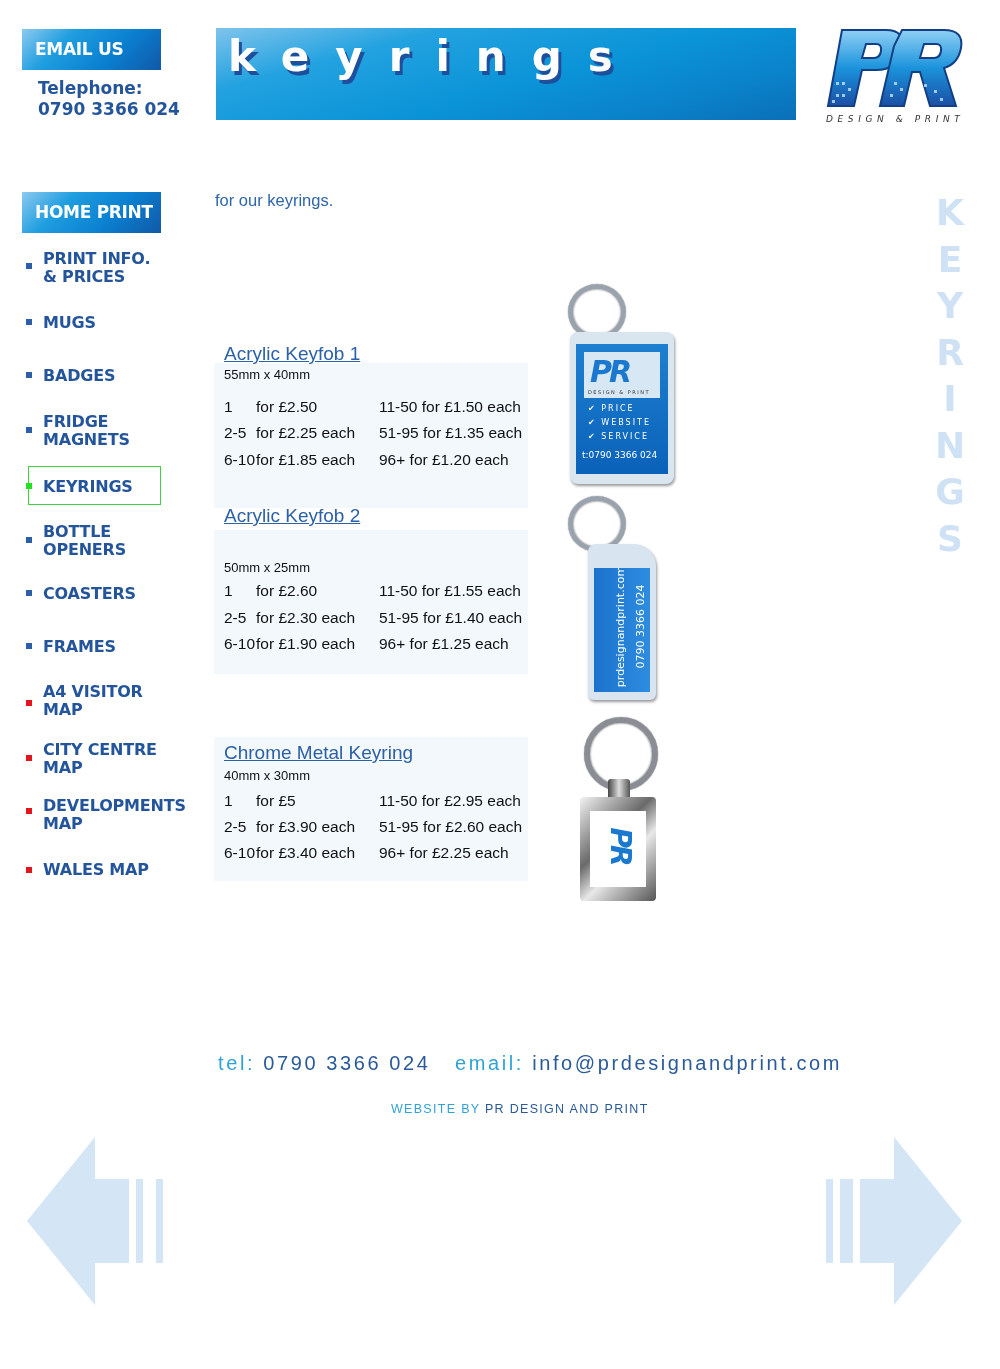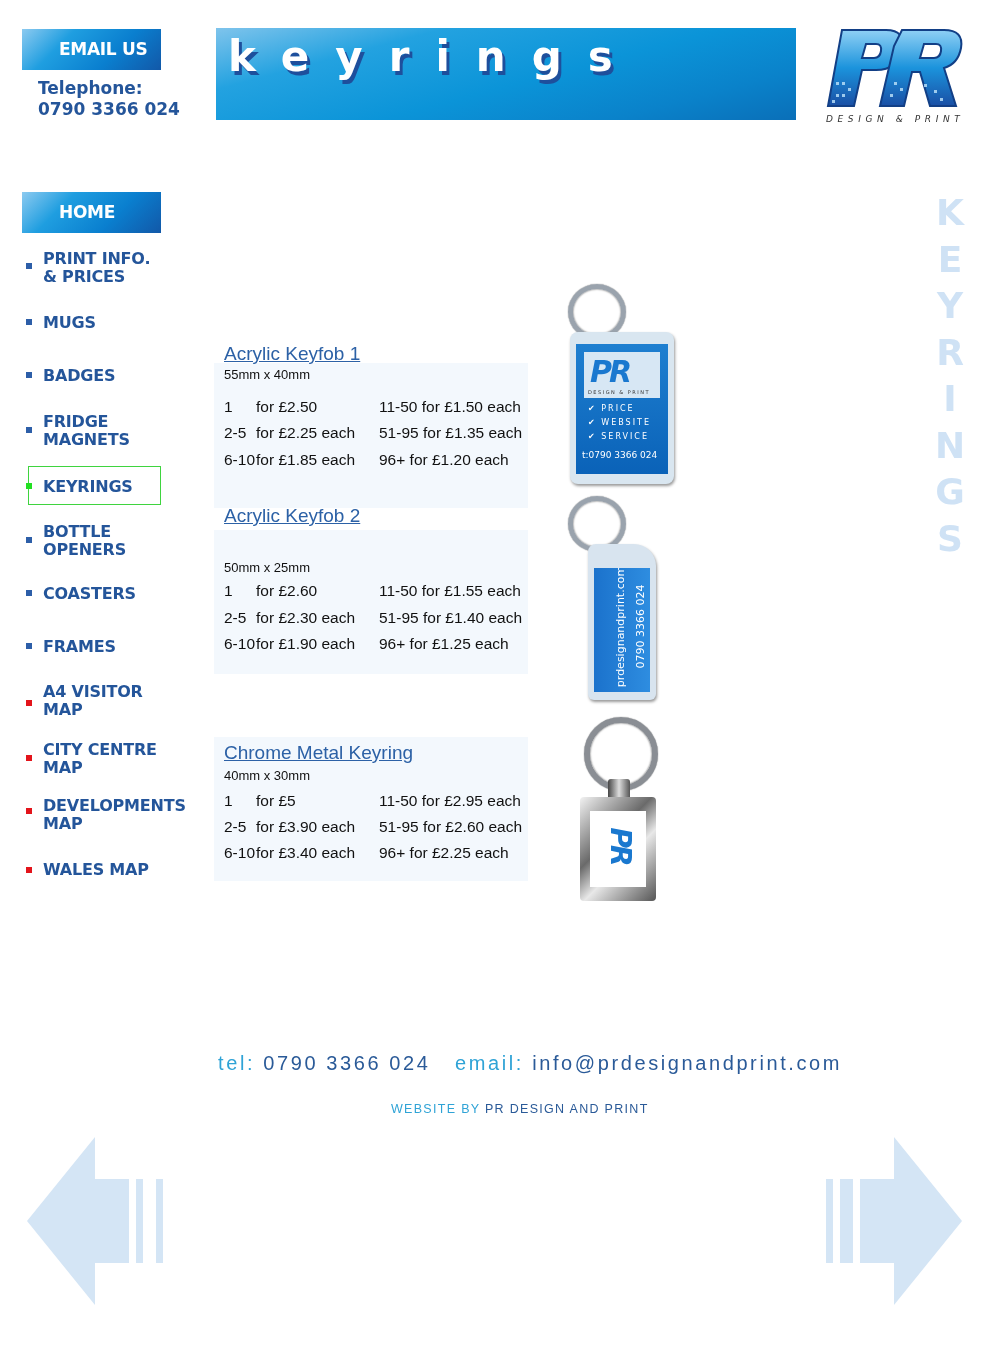--- a/index.html
+++ b/index.html
@@ -4,21 +4,21 @@
   <style>
     html, body { margin: 0; padding: 0; background: #ffffff; }
     body { width: 1000px; height: 1369px; position: relative; overflow: hidden; font-family: "DejaVu Sans", "Liberation Sans", sans-serif; color: #2c5a9a; }
     .abs { position: absolute; }
 
     
     .btn-blue {
       position: absolute; left: 22px; width: 139px; height: 41px;
       background: linear-gradient(135deg, #8ccaf0 0%, #1f9ee0 30%, #0a7fcf 65%, #1258a8 100%);
       color: #ffffff; font-weight: bold; font-size: 17px; letter-spacing: -0.3px;
-      box-sizing: border-box; padding-left: 37px; line-height: 41px;
+      box-sizing: border-box; padding-left: 13px; line-height: 41px;
       font-family: "DejaVu Sans", sans-serif; cursor: pointer;
     }
     .telephone { left: 38px; top: 78px; font-weight: bold; font-size: 17px; line-height: 21px; color: #24559a; }
 
     
     .banner {
       left: 216px; top: 28px; width: 580px; height: 92px;
       background: linear-gradient(165deg, #7fc4ec 0%, #23a2e0 25%, #0b94d8 55%, #0a82ca 80%, #0a6fb8 100%);
     }
     .banner-title {
@@ -160,20 +160,21 @@
     <span class="nav-bullet red" style="top:11px;"></span>
     <span class="nav-label"><span>DEVELOPMENTS</span><br><span>MAP</span></span>
   </div>
   <div class="nav-item" style="top:861px;height:20px;">
     <span class="nav-bullet red" style="top:6px;"></span>
     <span class="nav-label">WALES MAP</span>
   </div>
 </nav>
 
 <div class="abs intro">
+  <div>for our keyrings.</div>
 </div>
 
 <div class="abs vword">
   <span>K</span>
   <span>E</span>
   <span>Y</span>
   <span>R</span>
   <span>I</span>
   <span>N</span>
   <span>G</span>

